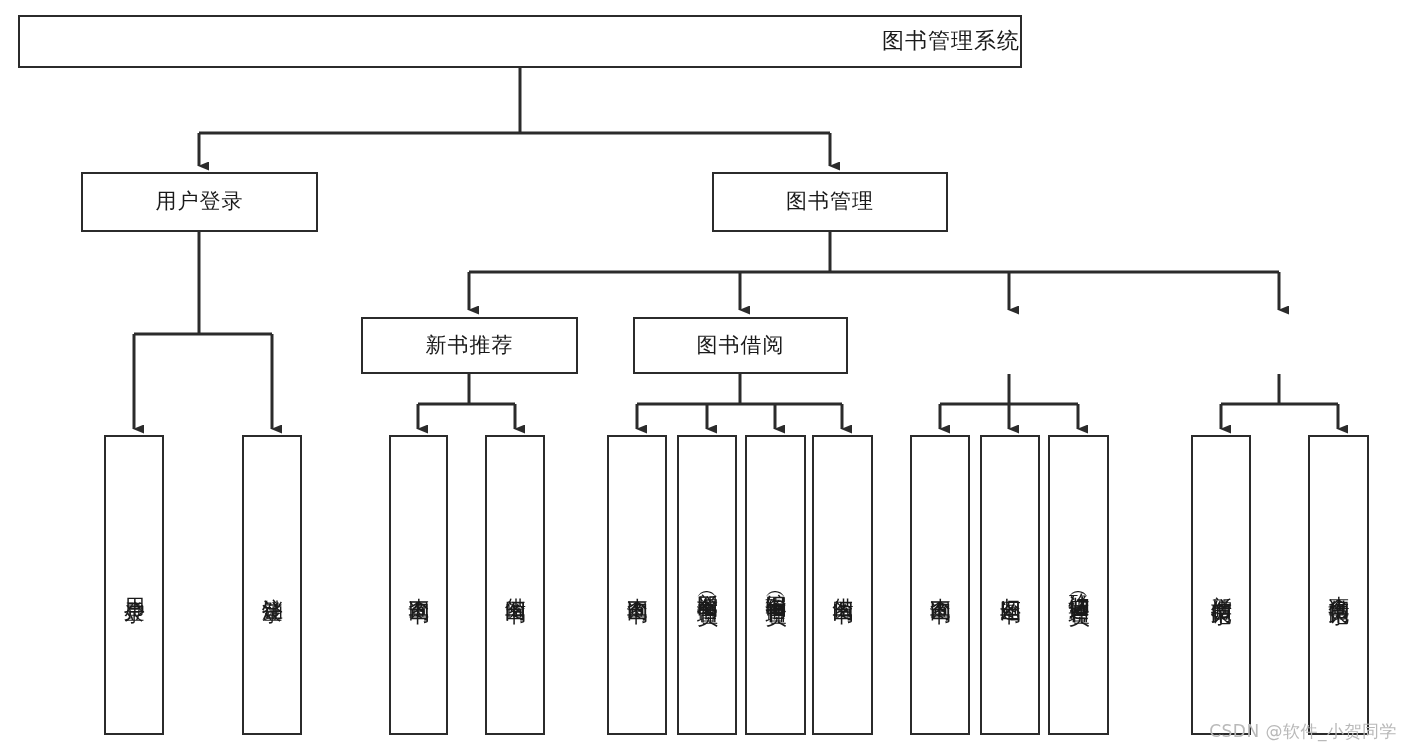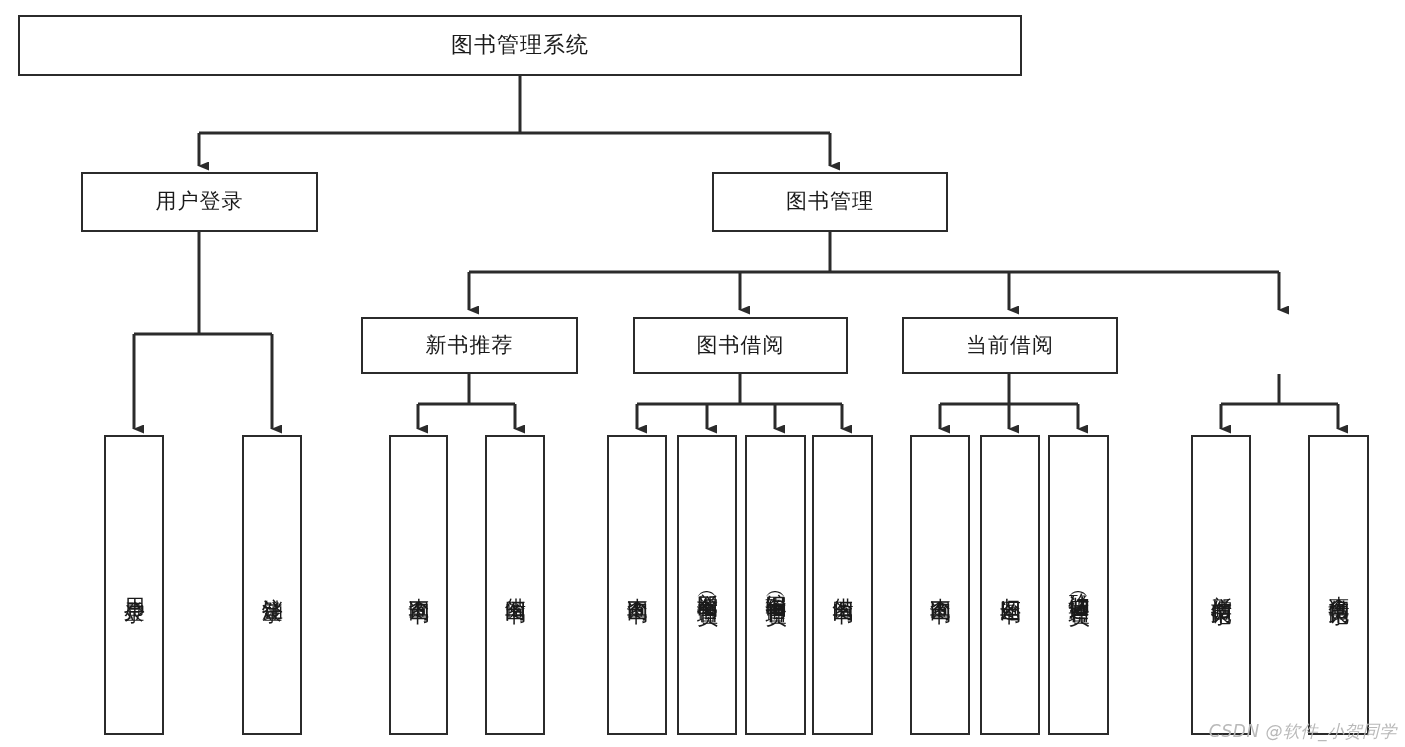--- a/index.html
+++ b/index.html
@@ -58,21 +58,20 @@
   }
   .watermark {
     position: absolute;
     right: 8px;
     bottom: 4px;
     font-size: 17px;
     color: #b9b9b9;
     white-space: nowrap;
     letter-spacing: 0.5px;
     pointer-events: none;
-    font-style: italic;
   }
 </style>
 </head>
 <body>
 
 <div id="canvas">
 
   <svg class="diagram" viewBox="0 0 1405 747">
     <defs>
       <marker id="arrow" markerWidth="9" markerHeight="11" refX="4.5" refY="10" orient="auto" markerUnits="userSpaceOnUse">
@@ -119,39 +118,36 @@
       <path d="M1009,404 L1009,429" marker-end="url(#arrow)"></path>
       <path d="M1078,404 L1078,429" marker-end="url(#arrow)"></path>
 
       <path d="M1279,374 L1279,404"></path>
       <path d="M1221,404 L1338,404"></path>
       <path d="M1221,404 L1221,429" marker-end="url(#arrow)"></path>
       <path d="M1338,404 L1338,429" marker-end="url(#arrow)"></path>
     </g>
   </svg>
 
-  <div class="node-box root" style="left:18px; top:15px; width:1004px; height:61px;">
+  <div class="node-box root" style="left:18px; top:15px; width:1004px; height:53px;justify-content:flex-end;">
     <span class="node-label-h">图书管理系统</span>
   </div>
 
   <div class="node-box" style="left:81px; top:172px; width:237px; height:60px;">
     <span class="node-label-h">用户登录</span>
   </div>
   <div class="node-box" style="left:712px; top:172px; width:236px; height:60px;text-align:center;">
     <span class="node-label-h">图书管理</span>
   </div>
 
   <div class="node-box" style="left:633px; top:317px; width:215px; height:57px;">
     <span class="node-label-h">图书借阅</span>
   </div>
   <div class="node-box" style="left:361px; top:317px; width:217px; height:57px;">
     <span class="node-label-h">新书推荐</span>
-  </div>
-  <div class="node-box" style="left:902px; top:317px; width:216px; height:57px;">
-    <span class="node-label-h">当前借阅</span>
   </div>
 
   <div class="node-box leaf" style="left:104px; top:435px; width:60px; height:300px;">
     <span class="node-label-v">用户登录</span>
   </div>
   <div class="node-box leaf" style="left:242px; top:435px; width:60px; height:300px;">
     <span class="node-label-v">注销登录</span>
   </div>
 
   <div class="node-box leaf" style="left:389px; top:435px; width:59px; height:300px;">

